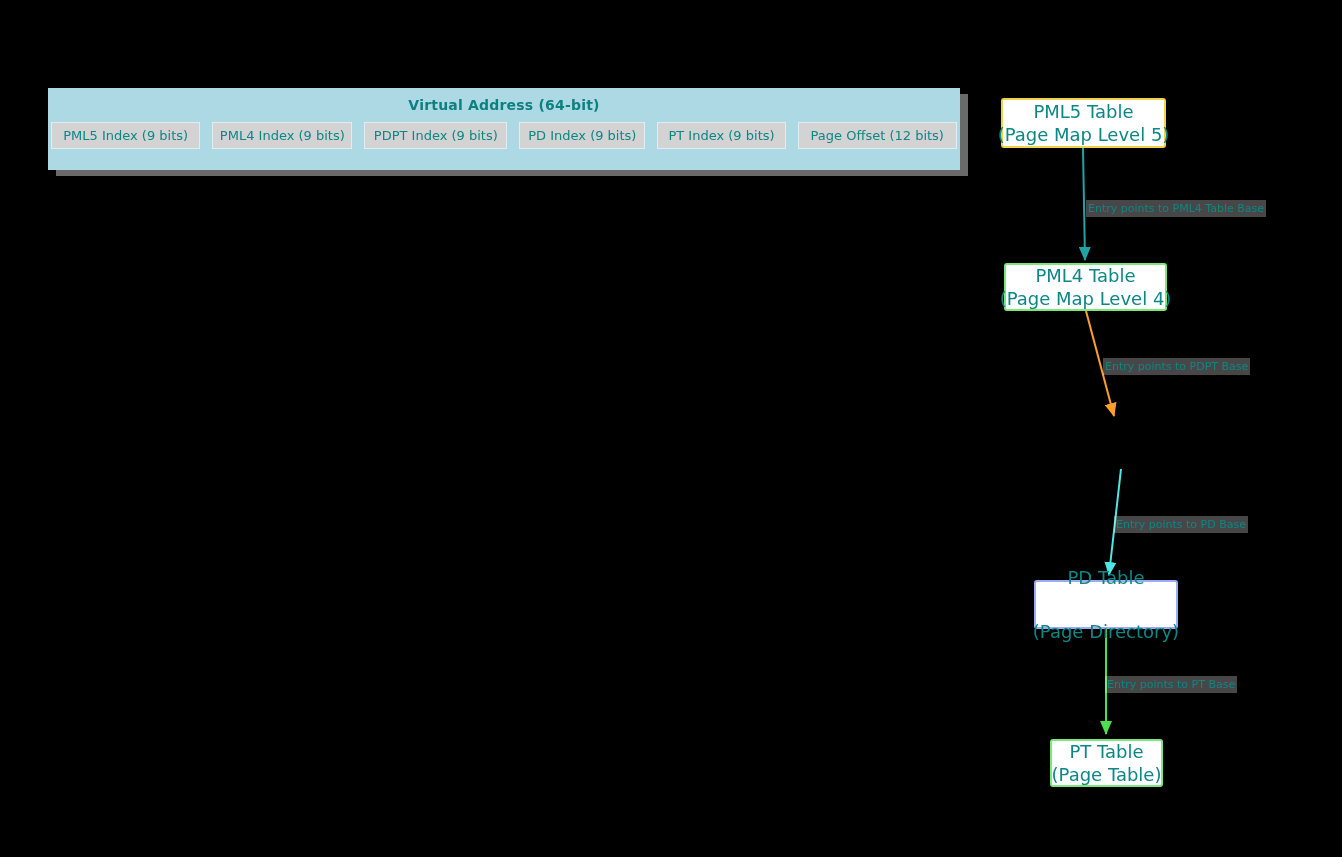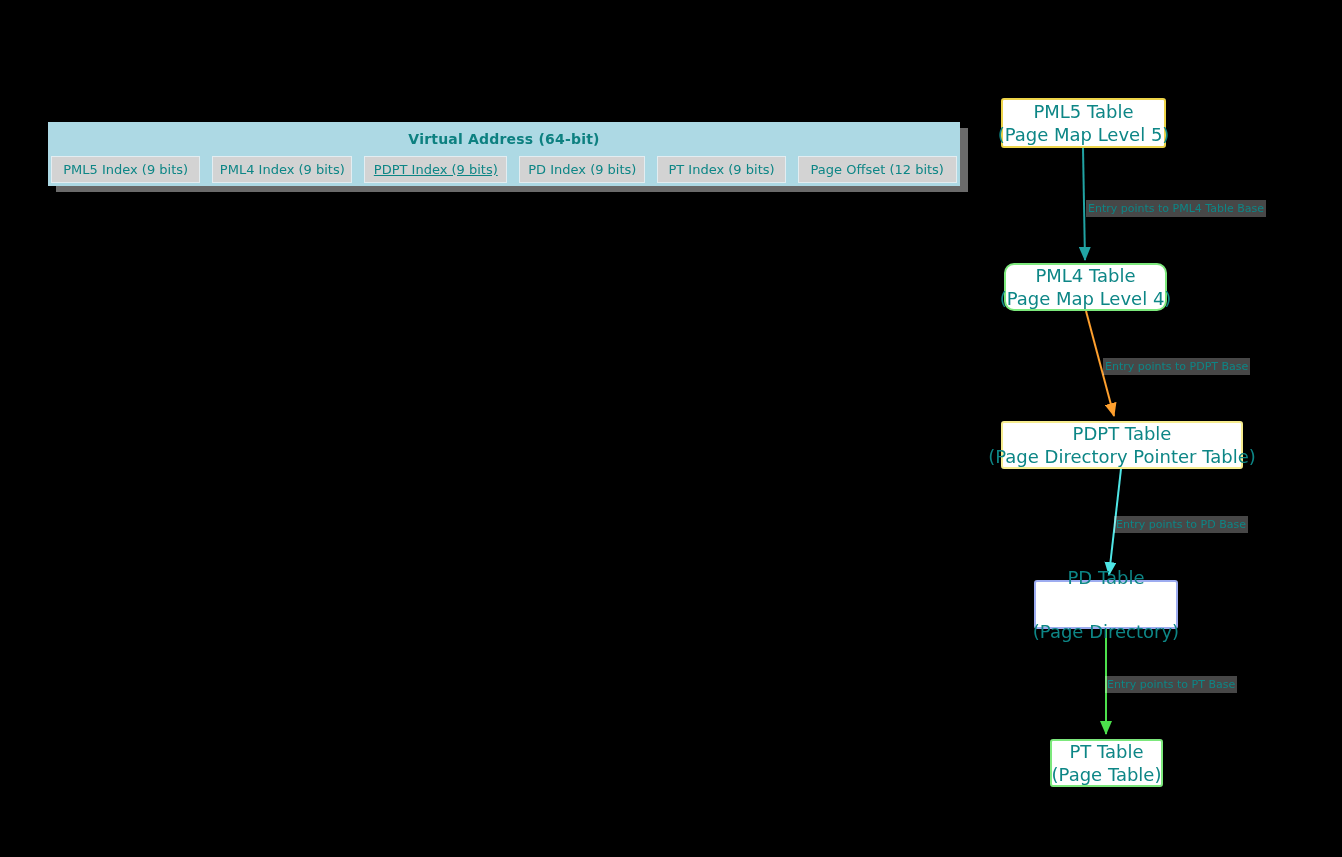--- a/index.html
+++ b/index.html
@@ -9,35 +9,34 @@
     font-family: "DejaVu Sans", "Liberation Sans", sans-serif;
     position: relative;
     overflow: hidden;
   }
   .canvas { position: absolute; inset: 0; width: 1342px; height: 857px; }
 
   
   .va-table {
     position: absolute; left: 48px; top: 88px; width: 912px;
     background: #ADD9E4;
-    padding: 0 3px 3px 3px;
+    padding: 0 3px 21px 3px;
     box-shadow: 8px 6px 0 0 #6a6a6a;
-    margin-top: 34px;
   }
   .va-header {
     height: 34px; display: flex; align-items: center; justify-content: center;
     color: #0D8080; font-weight: bold; font-size: 14px; letter-spacing: 0.2px;
   }
   .va-cells { display: flex; gap: 12px; }
   .va-cell {
     height: 27px; display: flex; align-items: center; justify-content: center;
     background: #D3D3D3; border: 1px solid #E3EDF1;
     color: #0D8686; font-size: 13px; white-space: nowrap;
   }
-  .c0 { flex: 160 1 0; } .c1 { flex: 150 1 0; } .c2 { flex: 153 1 0; text-decoration: underline; }
+  .c0 { flex: 160 1 0; } .c1 { flex: 150 1 0; } .c2 { flex: 153 1 0; }
   .c3 { flex: 135 1 0; } .c4 { flex: 137 1 0; } .c5 { flex: 171 1 0; }
 
   
   .panel {
     position: absolute; left: 993px; top: 57px; width: 279px; height: 744px;
     background: #D2D2D2;
   }
   .panel-title {
     text-align: center; padding-top: 7px;
     font-size: 16px; color: #141414;
@@ -106,27 +105,23 @@
     <line x1="1083" y1="148" x2="1085" y2="260" stroke-width="2" marker-end="url(#ah0)" stroke="#21A3A3"></line>
     <line x1="1086" y1="311" x2="1114" y2="416" stroke-width="2" marker-end="url(#ah1)" stroke="#FFA02E"></line>
     <line x1="1121" y1="469" x2="1109" y2="575" stroke-width="2" marker-end="url(#ah2)" stroke="#4FE6E6"></line>
     <line x1="1106" y1="629" x2="1106" y2="734" stroke-width="2" marker-end="url(#ah3)" stroke="#4CE04C"></line>
   </svg>
 
   <div class="node n0" style="border-color: rgb(237, 212, 74);">
     <div>PML5 Table</div>
     <div>(Page Map Level 5)</div>
   </div>
-  <div class="node n1" style="border-color: rgb(124, 232, 124); border-radius: 10px;">
+  <div class="node n1" style="border-color: rgb(124, 232, 124);">
     <div>PML4 Table</div>
     <div>(Page Map Level 4)</div>
-  </div>
-  <div class="node n2" style="border-color: rgb(246, 236, 142);">
-    <div>PDPT Table</div>
-    <div>(Page Directory Pointer Table)</div>
   </div>
   <div class="node n3" style="border-color: rgb(157, 172, 240); gap: 31px;">
     <div>PD Table</div>
     <div>(Page Directory)</div>
   </div>
   <div class="node n4" style="border-color: rgb(124, 232, 124);">
     <div>PT Table</div>
     <div>(Page Table)</div>
   </div>
 

